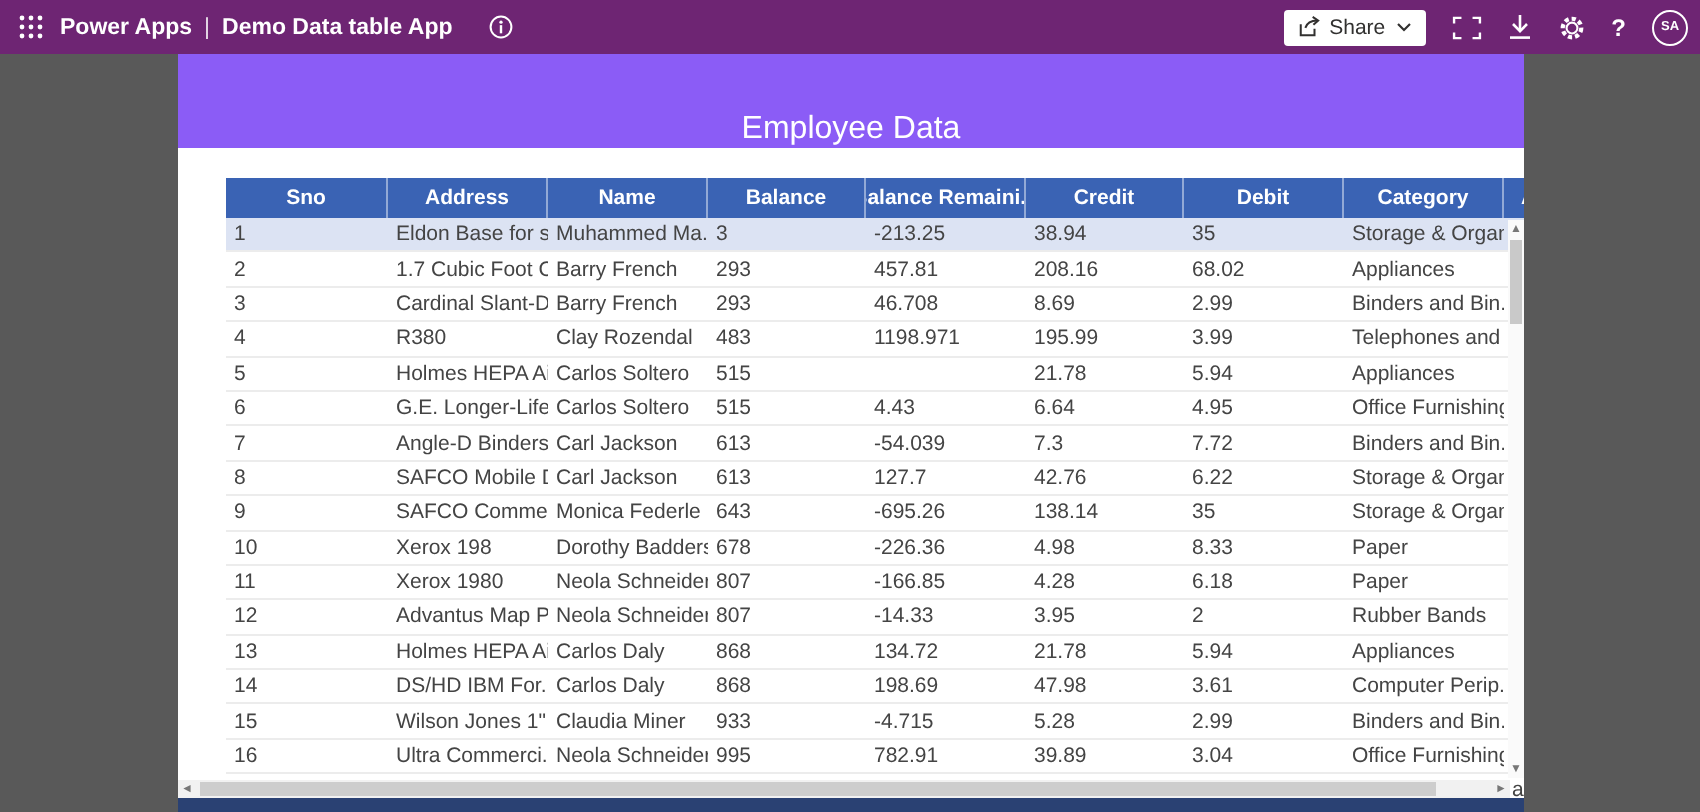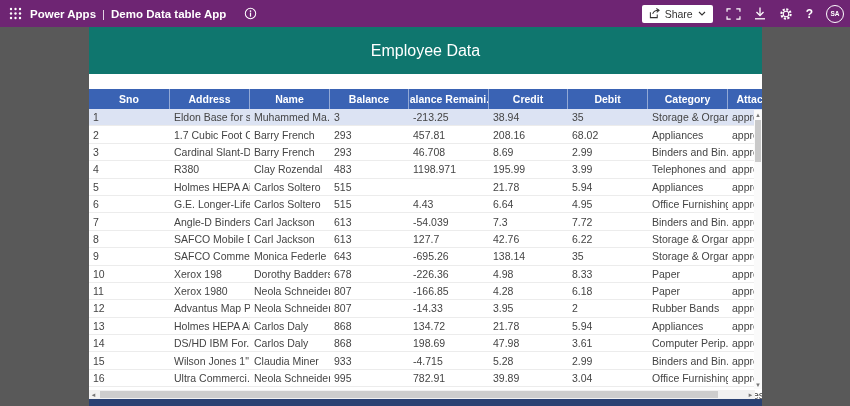--- a/index.html
+++ b/index.html
@@ -18,26 +18,26 @@
     display:flex; align-items:center; gap:5px; padding:0 7px; font-size:10.5px; cursor:pointer; }
   .tb-icon { display:flex; align-items:center; justify-content:center; cursor:pointer; }
   .help-q { font-size:12px; font-weight:bold; color:#fff; cursor:pointer; }
   .avatar { width:18px; height:18px; border:1.4px solid #fff; border-radius:50%;
     display:flex; align-items:center; justify-content:center; font-size:6.5px; font-weight:bold; cursor:pointer; }
 
   
   .stage { position:relative; width:850px; height:379px; background:#595959; }
   .canvas { position:absolute; left:89px; top:0; width:673px; height:379px; background:#fff; overflow:hidden; }
 
-  .banner { position:absolute; left:0; top:0; width:673px; height:47px; background:#0f766e;
-    display:flex; align-items:center; justify-content:center; }
+  .banner { position:absolute; left:0; top:0; width:673px; height:47px; background:#8b5cf6;
+    display:flex; align-items:flex-end; justify-content:center; }
   .banner-title { color:#fff; font-size:16px; }
 
   
-  .dtable { position:absolute; left:0; top:62px; width:673px; height:317px; overflow:hidden; }
+  .dtable { position:absolute; left:0; top:62px; width:673px; height:317px; overflow:hidden;padding-left:24px; }
   .thead { display:flex; height:20px; background:#3a63b4; }
   .th { color:#fff; font-size:10.5px; font-weight:bold; display:flex; align-items:center; justify-content:center;
     border-right:1px solid rgba(255,255,255,.45); overflow:hidden; white-space:nowrap; flex:none; }
   .tr { display:flex; height:17.4px; background:#fff; border-bottom:1px solid #ececec; cursor:pointer; }
   .tr.selected { background:#dce3f3; }
   .td { color:#444; font-size:10.5px; display:flex; align-items:center; padding-left:4px;
     overflow:hidden; white-space:nowrap; flex:none; }
 
   
   .vscroll { position:absolute; left:665px; top:83px; width:8px; height:279px; background:#fafafa; }

